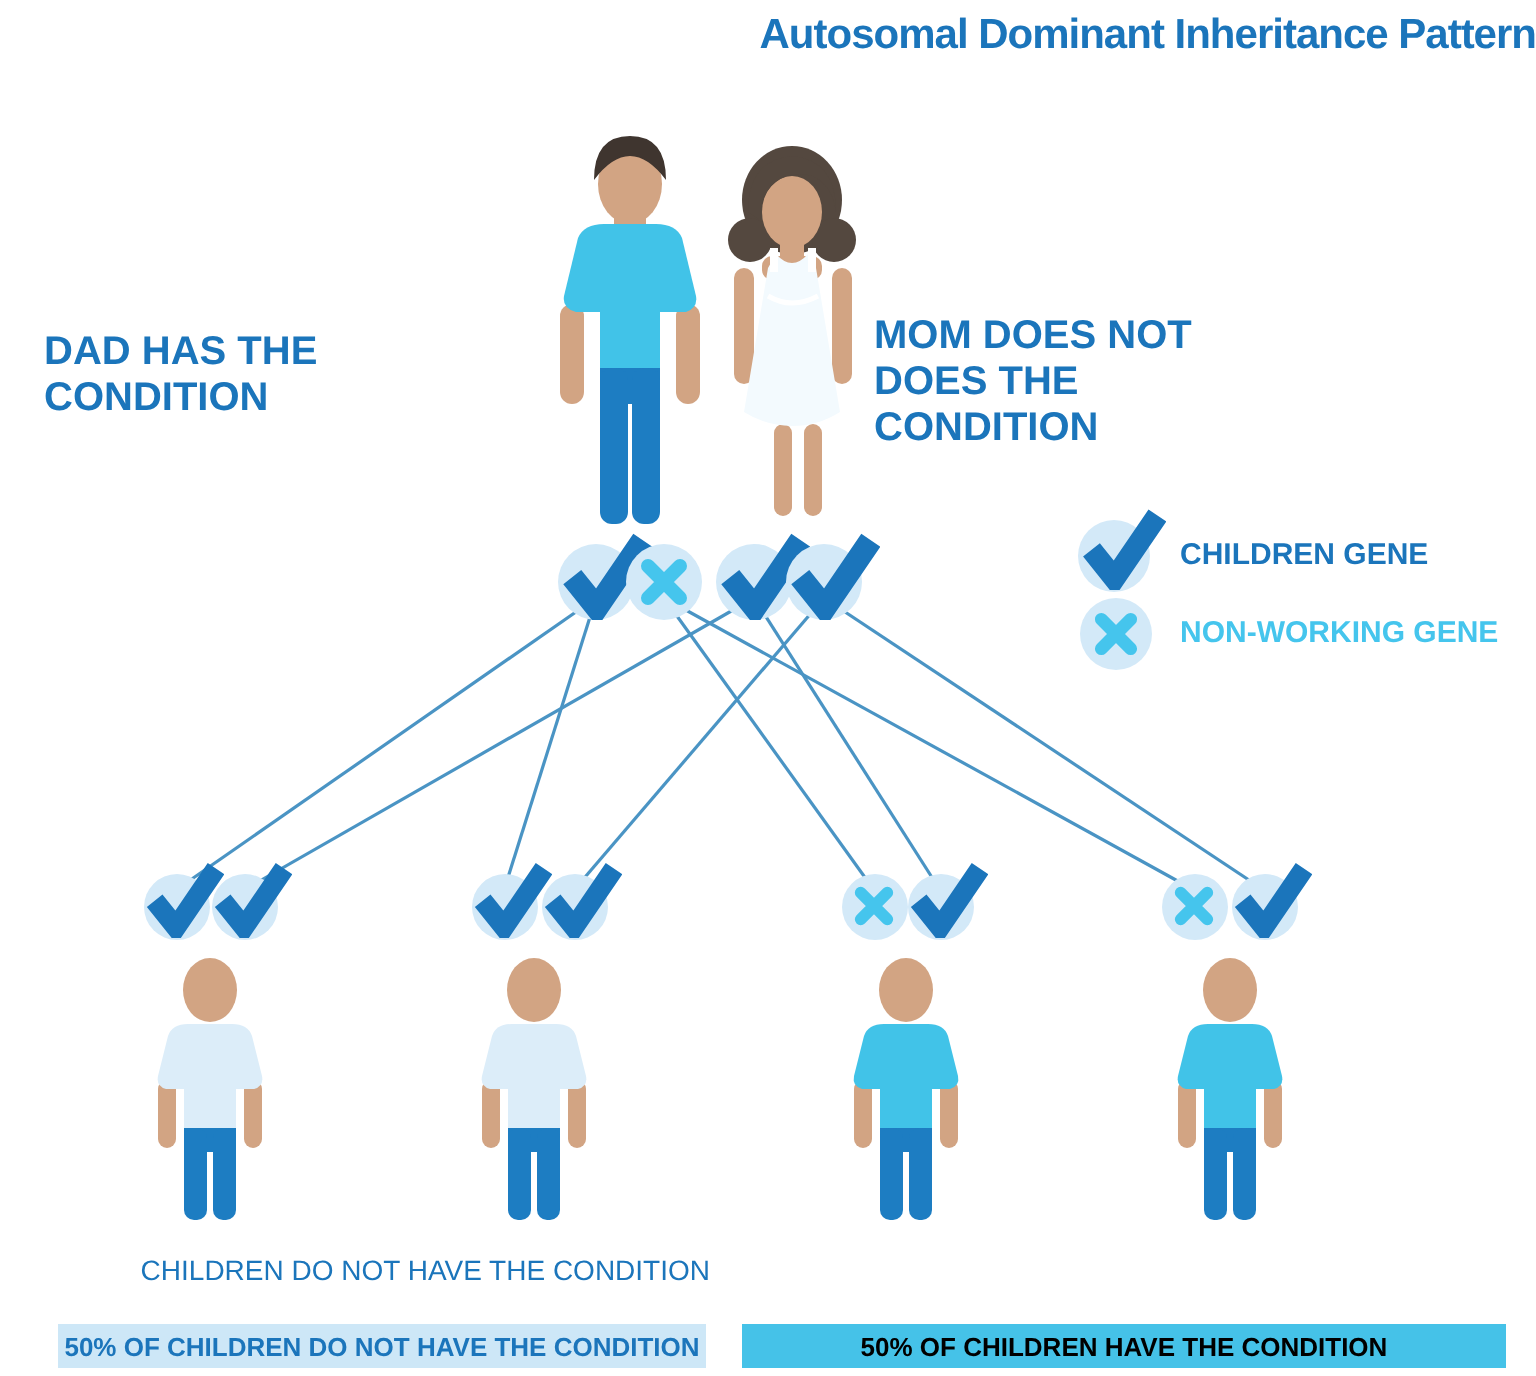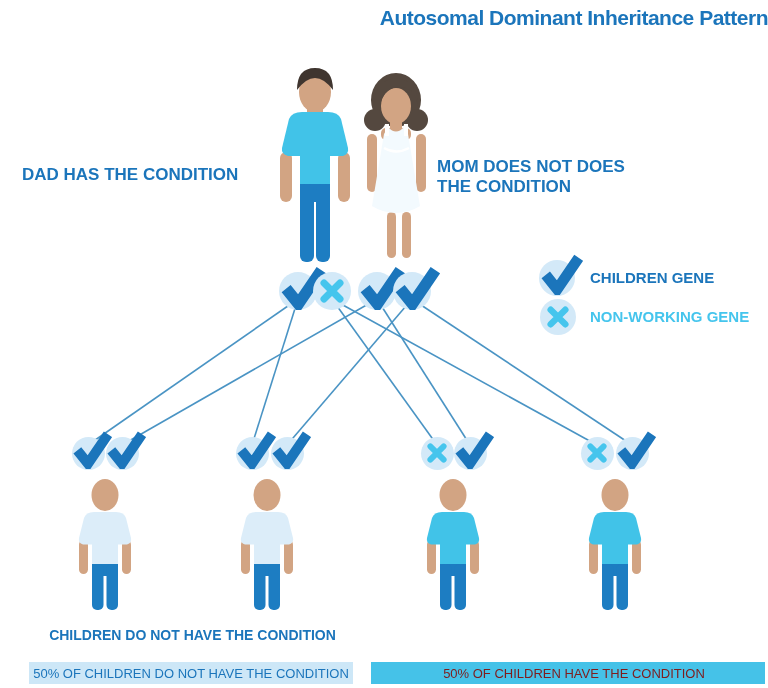--- a/index.html
+++ b/index.html
@@ -5,44 +5,44 @@
   html,body{margin:0;padding:0;background:#ffffff;}
   .stage{
     position:relative;width:768px;height:688px;background:#ffffff;overflow:hidden;
     font-family:"Liberation Sans", sans-serif;
   }
   .title{
     position:absolute;left:0;top:6px;width:768px;text-align:right;
     font-size:21px;font-weight:700;letter-spacing:-0.5px;color:var(--primary-blue);
   }
   .side-label{
-    position:absolute;font-weight:700;color:var(--primary-blue);font-size:17px;line-height:1.15;
+    position:absolute;font-weight:700;color:var(--primary-blue);font-size:20px;line-height:1.15;
   }
   .dad-label{left:22px;top:165px;width:235px;text-align:left;}
   .mom-label{left:437px;top:157px;width:195px;text-align:left;}
   .legend-label{
     position:absolute;font-weight:700;font-size:15px;white-space:nowrap;
   }
   .legend-working{left:590px;top:269px;color:var(--primary-blue);}
   .legend-nonworking{left:590px;top:308px;color:var(--cyan);}
   .badge{
     position:absolute;border-radius:50%;background:var(--badge-bg);overflow:visible;
   }
   .badge svg{position:absolute;}
   .caption{
-    position:absolute;top:627px;font-weight:700;font-size:14px;color:var(--primary-blue);text-align:center;
+    position:absolute;top:627px;font-weight:400;font-size:14px;color:var(--primary-blue);text-align:right;
   }
   .caption-left{left:30px;width:325px;}
   .caption-right{left:375px;width:320px;}
   .bar{
     position:absolute;top:662px;height:22px;display:flex;align-items:center;justify-content:center;
-    font-weight:400;font-size:13px;white-space:nowrap;
+    font-weight:700;font-size:13px;white-space:nowrap;
   }
   .bar-left{left:29px;width:324px;background:var(--bar-left-bg);color:var(--primary-blue);}
-  .bar-right{left:371px;width:382px;background:var(--bar-right-bg);color:#7f1d1d;padding-left:12px;}
+  .bar-right{left:371px;width:382px;background:var(--bar-right-bg);color:#000000;}
   .figure{position:absolute;}
   #lines-overlay{position:absolute;left:0;top:0;z-index:1;}
   .figure,.badge{z-index:2;}
 </style>
 </head>
 <body>
 
 <div class="stage">
 
   <div class="title">Autosomal Dominant Inheritance Pattern</div>

